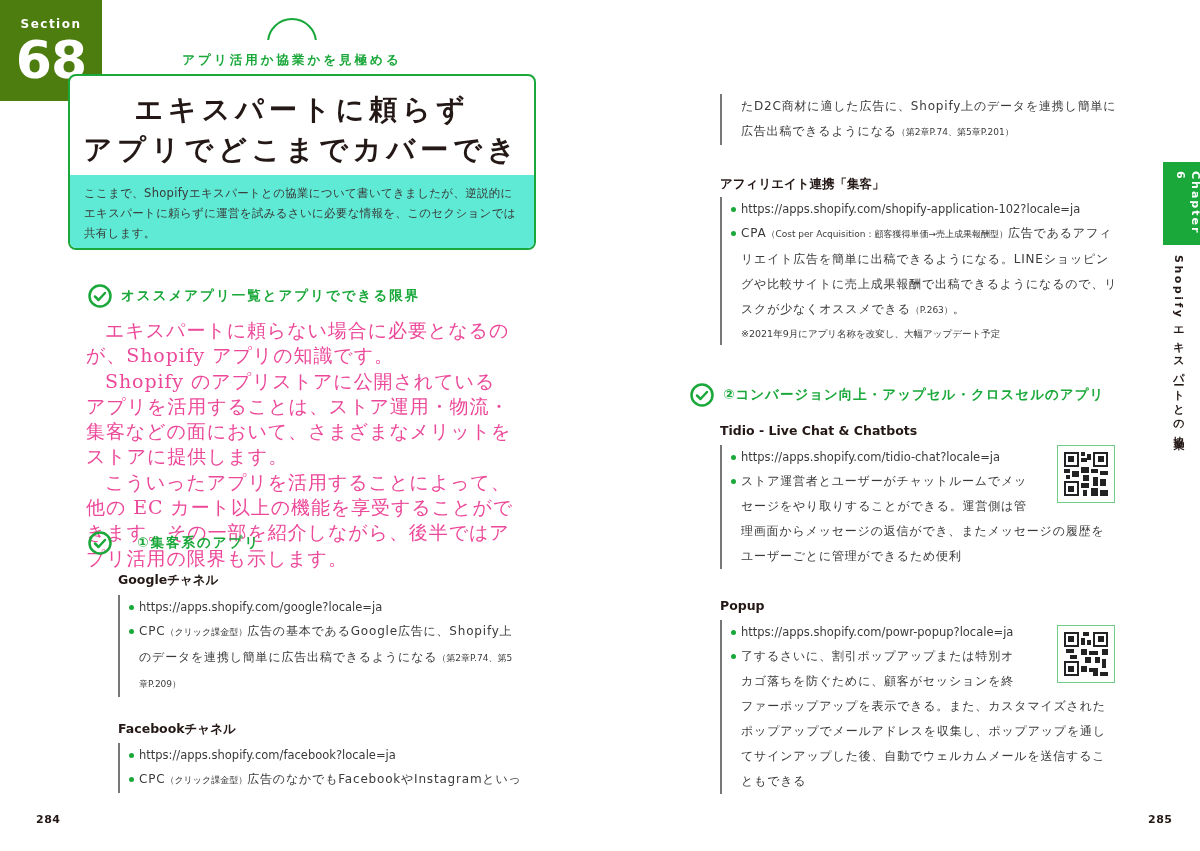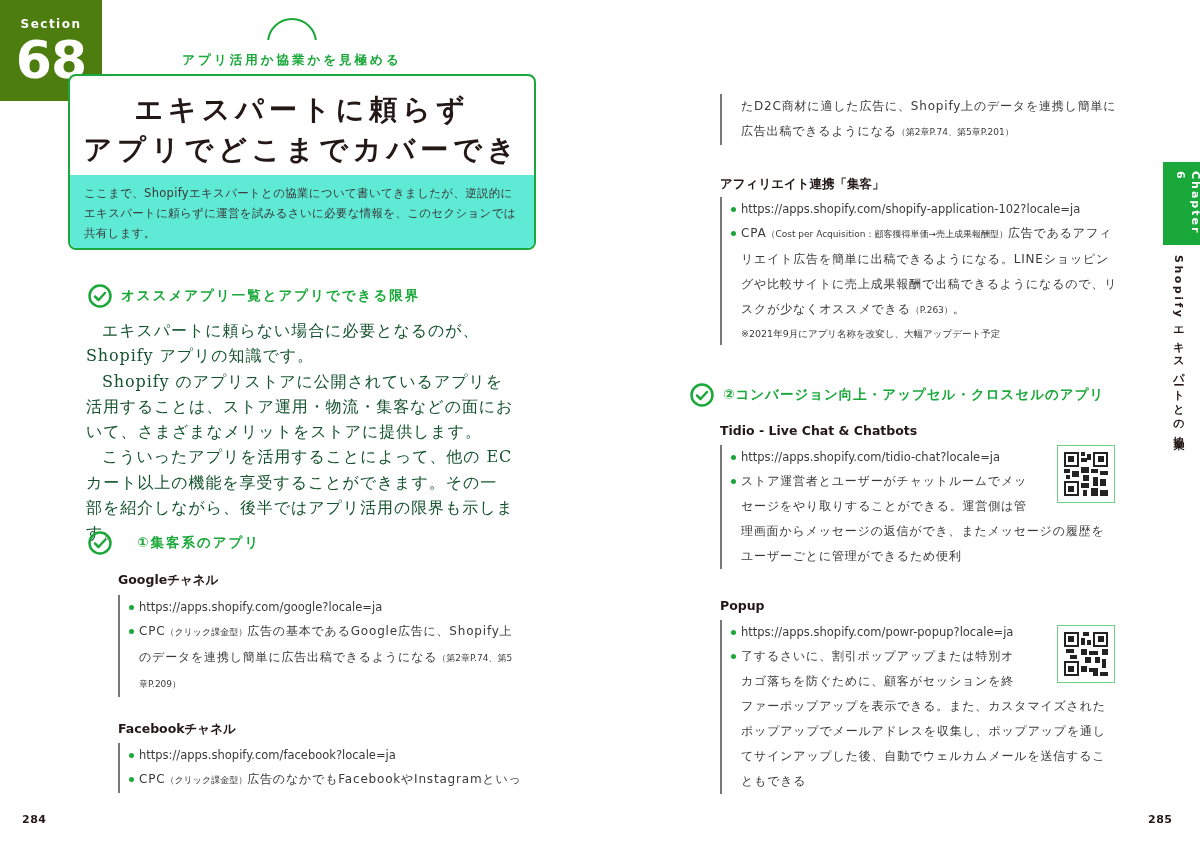--- a/index.html
+++ b/index.html
@@ -37,21 +37,21 @@
     padding: 8px 14px 0 14px; font-size: 11.5px; line-height: 20px; color: #3a3a3a; letter-spacing: 0.3px;
   }
 
   
   .h2 { position: absolute; display: flex; align-items: center; color: #1aa83a; font-weight: bold; font-size: 13.5px; letter-spacing: 2px; }
   .check-icon { width: 24px; height: 24px; margin-right: 9px; flex: 0 0 auto; }
 
   
   .body-text {
     position: absolute; left: 86px; top: 318px; width: 428px;
-    font-family: "DejaVu Serif", "Liberation Serif", serif; font-size: 16px; line-height: 25.3px; color: #14532d; letter-spacing: 0.9px;
+    font-family: "DejaVu Serif", "Liberation Serif", serif; font-size: 19px; line-height: 25.3px; color: #ec4899; letter-spacing: 0.9px;
   }
   .body-text p { text-indent: 1em; }
 
   
   .app-name { position: absolute; font-weight: bold; font-size: 12.5px; color: #231815; }
   .app-list { position: absolute; border-left: 2px solid #777; padding-left: 9px; }
   .app-list .li { position: relative; padding-left: 10px; font-size: 12px; line-height: 25px; color: #3a3a3a; letter-spacing: 0.8px; }
   .app-list .li.url { letter-spacing: 0; font-size: 11.5px; line-height: 24px; }
   .app-list .li::before { content: ""; position: absolute; left: 0; top: 10px; width: 5px; height: 5px; border-radius: 50%; background: #1aa83a; }
   .app-list .li.cont::before { display: none; }
@@ -120,21 +120,21 @@
   </div>
 
   <div class="app-name" style="left:118px; top:721px;">Facebookチャネル</div>
   <div class="app-list" style="left:118px; top:743px; width:402px;">
     <div class="li url">https://apps.shopify.com/facebook?locale=ja</div>
     <div class="li" style="white-space:nowrap;">
       <span>CPC</span><span class="small">（クリック課金型）</span><span>広告のなかでもFacebookやInstagramといっ</span>
     </div>
   </div>
 
-  <div class="folio" style="left:22px;">284</div>
+  <div class="folio" style="left:36px;">284</div>
 </div>
 
 <div class="page page-right">
 
   <div class="app-list" style="left:120px; top:94px; width:402px;">
     <div class="li cont">
       <span>たD2C商材に適した広告に、Shopify上のデータを連携し簡単に広告出稿できるようになる</span><span class="small">（第2章P.74、第5章P.201）</span>
     </div>
   </div>
 

